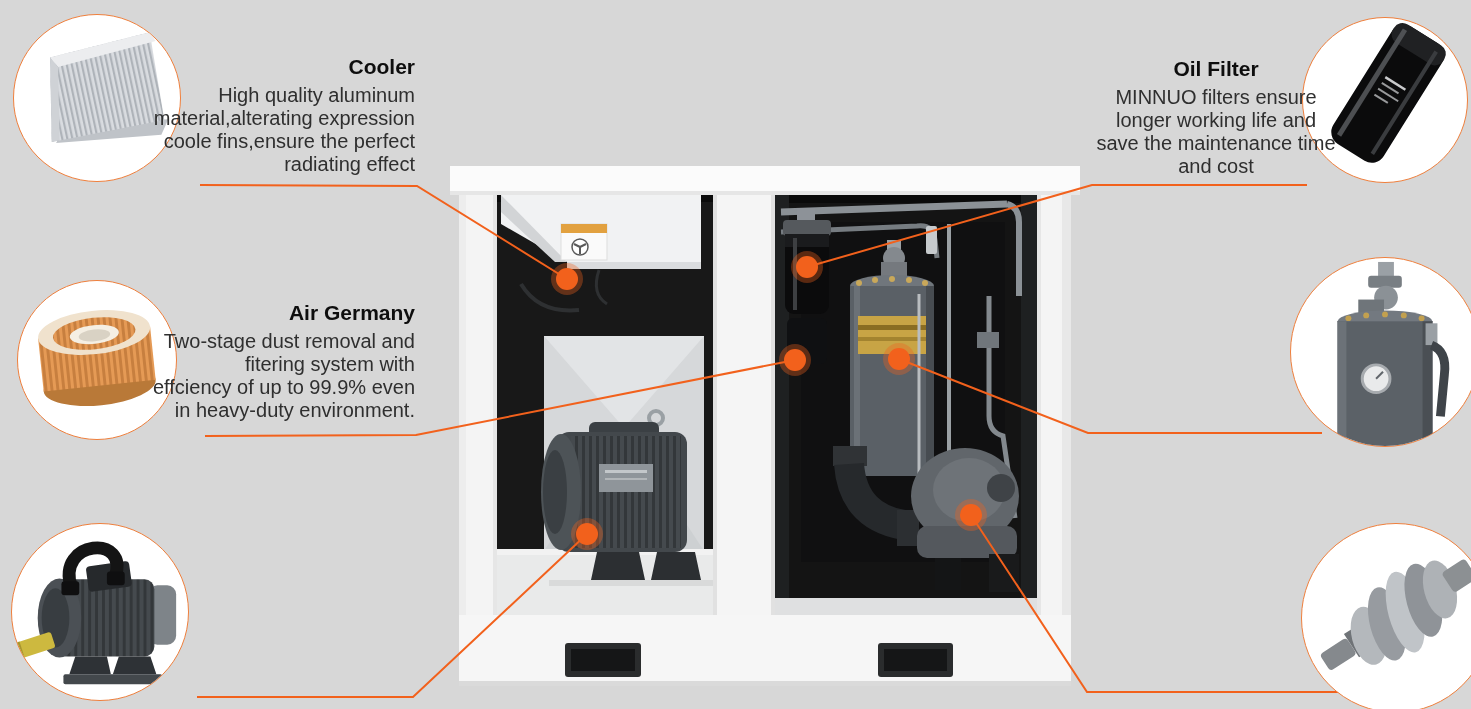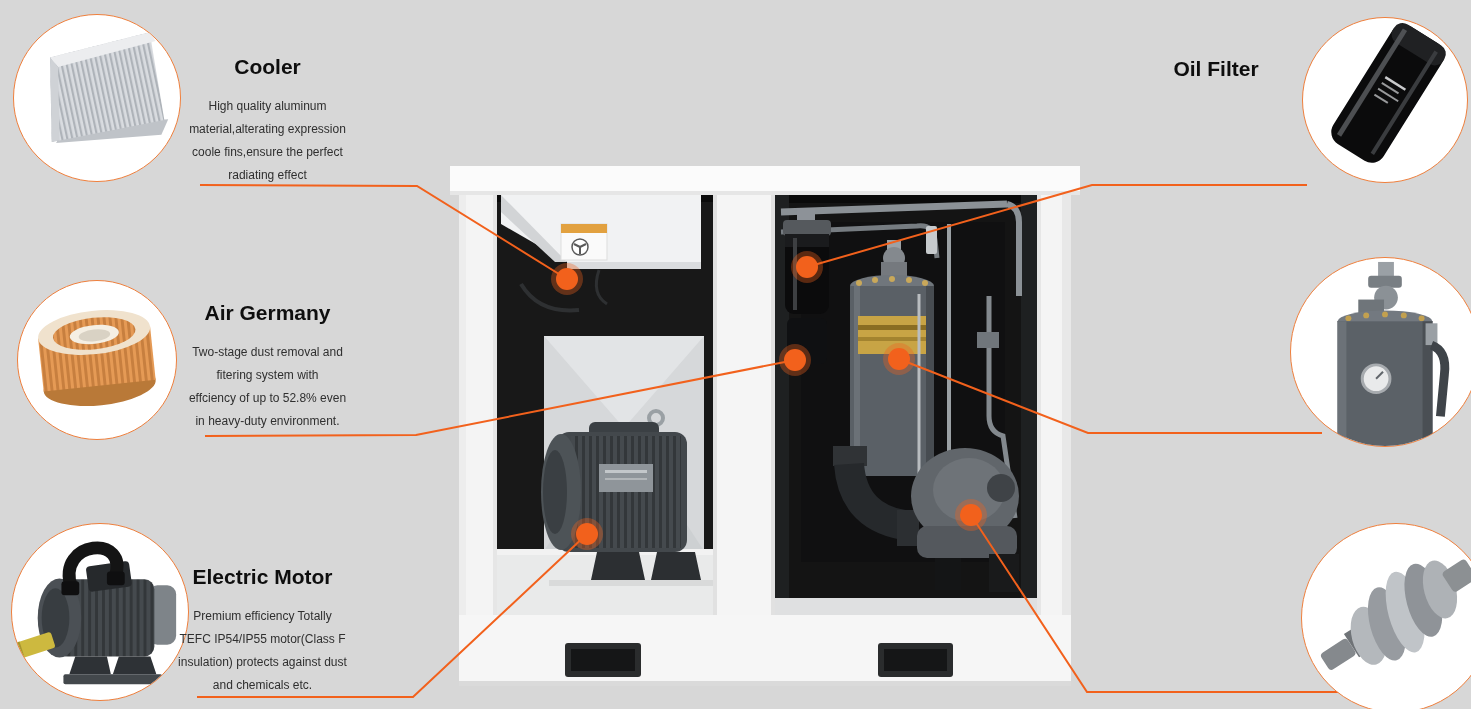--- a/index.html
+++ b/index.html
@@ -11,23 +11,23 @@
   }
   .stage{position:absolute;inset:0;width:1471px;height:709px;}
 
   
   .callout{position:absolute;z-index:40;}
   .callout .title{
     font-size:21px;font-weight:700;color:#0e0e0e;
     line-height:24px;margin:0 0 5px 0;white-space:pre-line;
   }
   .callout .desc{
-    font-size:12px;color:#2f2f2f;line-height:23px;margin:16px;white-space:pre-line;
+    font-size:20px;color:#2f2f2f;line-height:23px;margin:0;white-space:pre-line;
   }
-  .callout.align-right{text-align:center;}
+  .callout.align-right{text-align:right;}
   .callout.align-left{text-align:center;}
 
   #callout-cooler        {left:120px;top:55px; width:295px;}
   #callout-air-filter    {left:120px;top:301px;width:295px;}
   #callout-electric-motor{left:110px;top:565px;width:305px;}
   #callout-oil-filter    {left:1091px;top:57px; width:250px;}
   #callout-vessel        {left:1091px;top:303px;width:250px;}
   #callout-air-end       {left:1091px;top:583px;width:260px;}
 
   
@@ -318,34 +318,31 @@
     <p class="desc">High quality aluminum
 material,alterating expression
 coole fins,ensure the perfect
 radiating effect</p>
   </div>
 
   <div class="callout align-right" id="callout-air-filter">
     <h3 class="title">Air Germany</h3>
     <p class="desc">Two-stage dust removal and
 fitering system with
-effciency of up to 52.8% even
+effciency of up to 99.9% even
 in heavy-duty environment.</p>
   </div>
 
-  <div class="callout align-right" id="callout-electric-motor">
-    <h3 class="title">Electric Motor</h3>
-    <p class="desc">Premium efficiency Totally
-TEFC IP54/IP55 motor(Class F
-insulation) protects against dust
-and chemicals etc.</p>
-  </div>
 
   <div class="callout align-left" id="callout-oil-filter">
     <h3 class="title">Oil Filter</h3>
+    <p class="desc">MINNUO filters ensure
+longer working life and
+save the maintenance time
+and cost</p>
   </div>
 
   <div class="callout align-left" id="callout-vessel">
   </div>
 
   <div class="callout align-left" id="callout-air-end">
   </div>
 
 </div>
 

